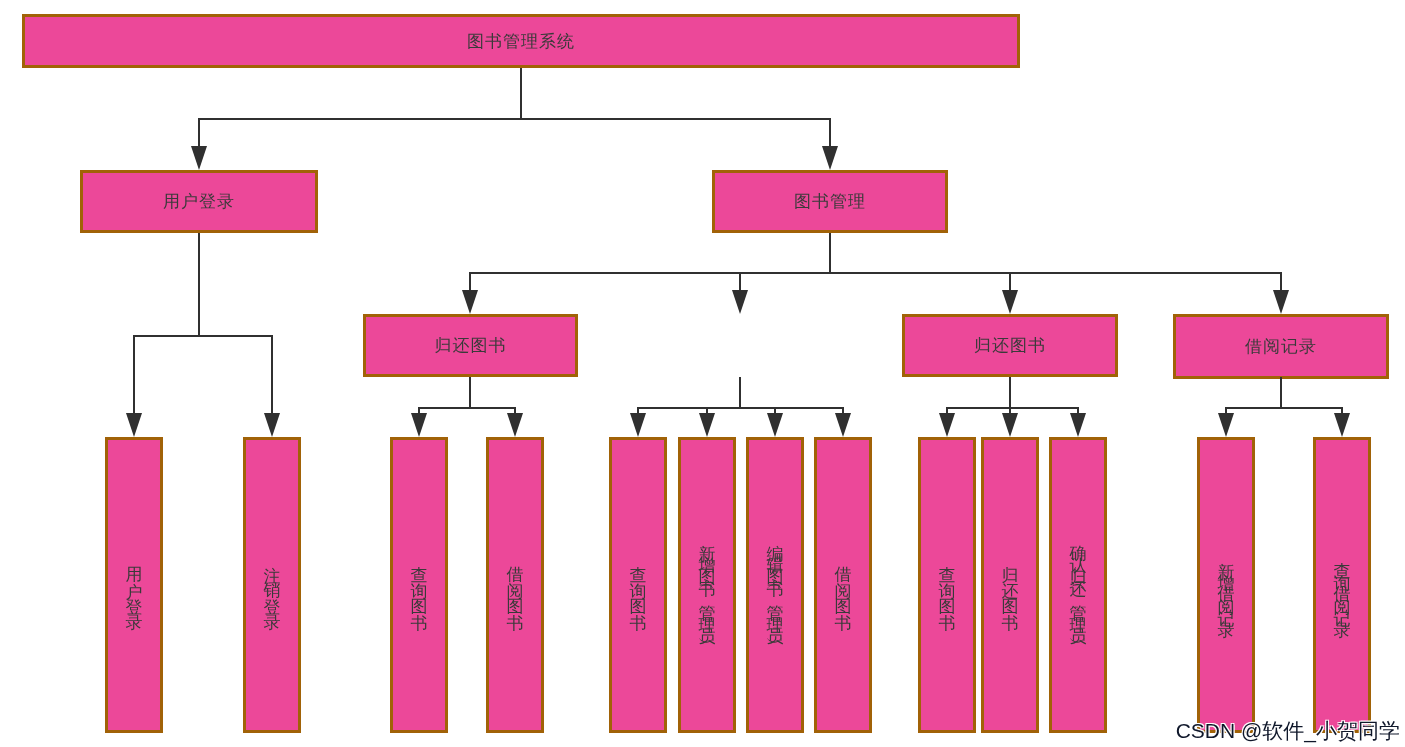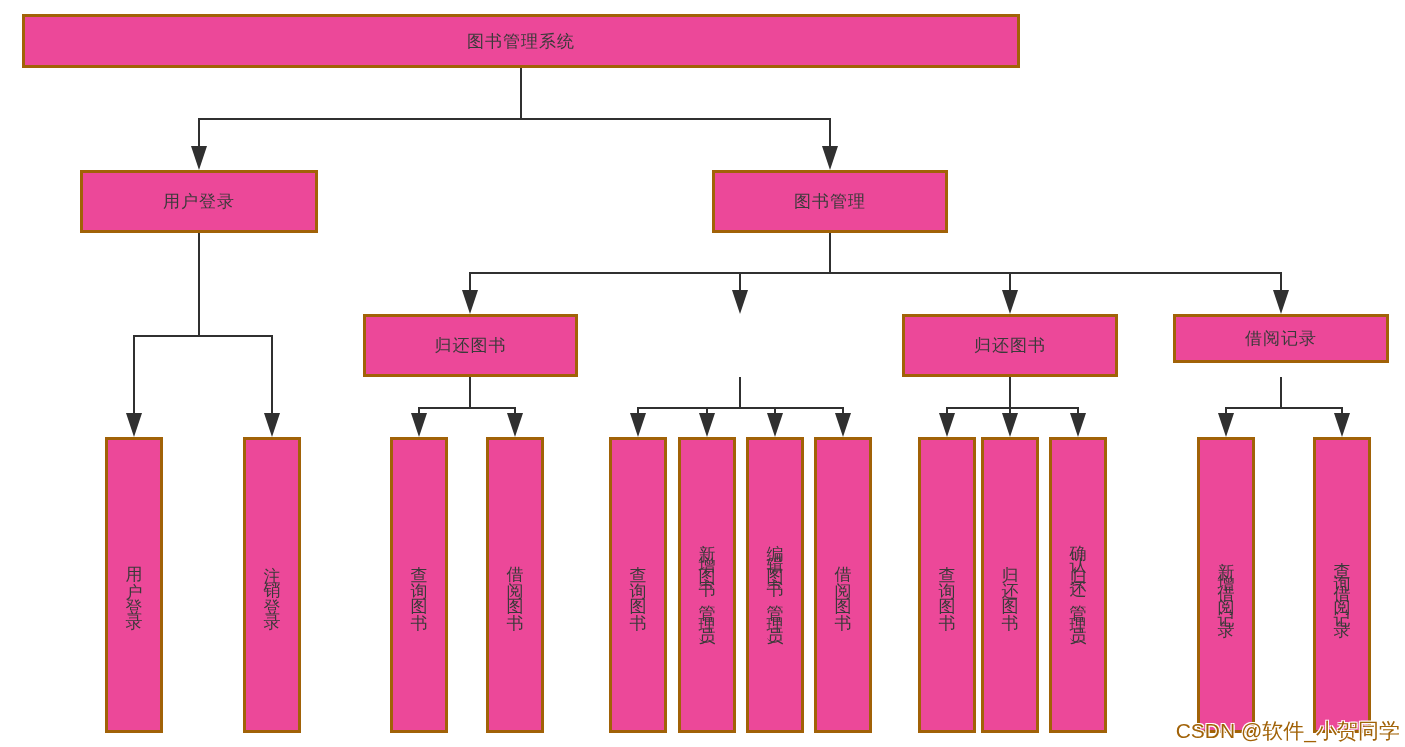--- a/index.html
+++ b/index.html
@@ -20,21 +20,21 @@
   .ls16{letter-spacing:16px;}
   .ls12{letter-spacing:12px;}
   .hline{position:absolute;height:2px;background:#303030;}
   .vline{position:absolute;width:2px;background:#303030;}
   .ahead{
     position:absolute;width:0;height:0;
     border-left:8px solid transparent;border-right:8px solid transparent;
     border-top:24px solid #303030;
   }
   .watermark{
-    position:absolute;right:5px;bottom:2px;font-size:21px;color:#a16207;
+    position:absolute;right:5px;bottom:2px;font-size:21px;color:#0f172a;
     text-shadow:1px 1px 0 #ffffff,-1px -1px 0 #ffffff,1px -1px 0 #ffffff,-1px 1px 0 #ffffff;
     white-space:nowrap;z-index:5;
   }
 </style>
 </head>
 <body>
 
 <div class="canvas">
 
   <div class="box" style="left:22px;top:14px;width:998px;height:54px;">图书管理系统</div>
@@ -62,21 +62,21 @@
   <div class="ahead" style="left:462px;top:290px;"></div>
   <div class="vline" style="left:739px;top:272px;height:26px;"></div>
   <div class="ahead" style="left:732px;top:290px;"></div>
   <div class="vline" style="left:1009px;top:272px;height:26px;"></div>
   <div class="ahead" style="left:1002px;top:290px;"></div>
   <div class="vline" style="left:1280px;top:272px;height:26px;"></div>
   <div class="ahead" style="left:1273px;top:290px;"></div>
 
   <div class="box" style="left:363px;top:314px;width:215px;height:63px;">归还图书</div>
   <div class="box" style="left:902px;top:314px;width:216px;height:63px;">归还图书</div>
-  <div class="box" style="left:1173px;top:314px;width:216px;height:49px;">借阅记录</div>
+  <div class="box" style="left:1173px;top:314px;width:216px;height:65px;">借阅记录</div>
 
   <div class="vline" style="left:469px;top:377px;height:32px;"></div>
   <div class="hline" style="left:418px;top:407px;width:98px;"></div>
   <div class="vline" style="left:418px;top:407px;height:14px;"></div>
   <div class="ahead" style="left:411px;top:413px;"></div>
   <div class="vline" style="left:514px;top:407px;height:14px;"></div>
   <div class="ahead" style="left:507px;top:413px;"></div>
 
   <div class="vline" style="left:739px;top:377px;height:32px;"></div>
   <div class="hline" style="left:637px;top:407px;width:207px;"></div>

